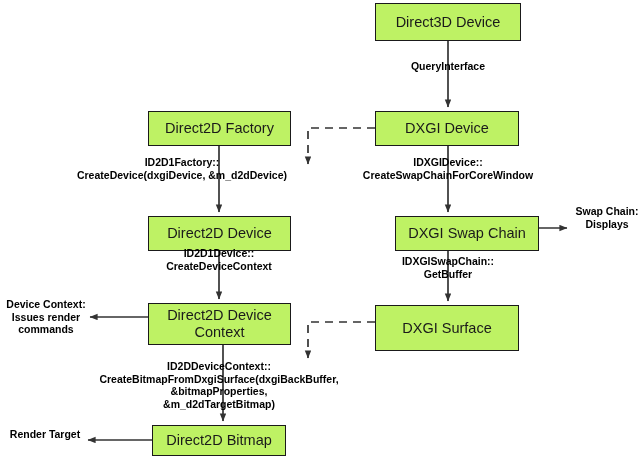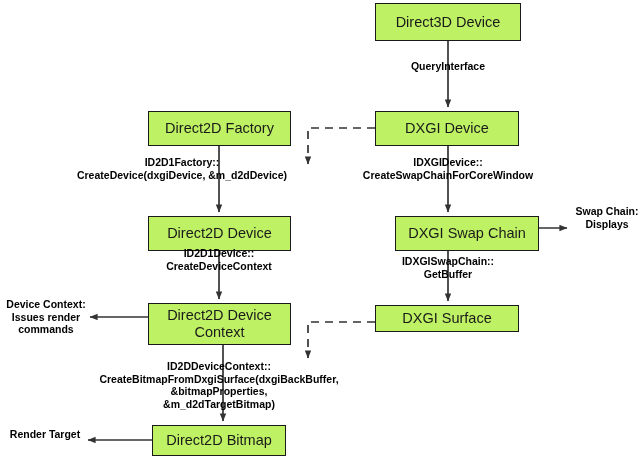--- a/index.html
+++ b/index.html
@@ -102,21 +102,21 @@
 
   <div class="node" style="left:375px; top:111px; width:144px; height:35px;">DXGI Device</div>
 
   <div class="node" style="left:148px; top:216px; width:143px; height:35px;">Direct2D Device</div>
 
   <div class="node" style="left:375px; top:216px; width:144px; height:35px;margin-left:20px;">DXGI Swap Chain</div>
 
   <div class="node" style="left:148px; top:303px; width:143px; height:42px; white-space:pre;">Direct2D Device
 Context</div>
 
-  <div class="node" style="left:375px; top:305px; width:144px; height:27px;">DXGI Surface</div>
+  <div class="node" style="left:375px; top:305px; width:144px; height:46px;">DXGI Surface</div>
 
   <div class="node" style="left:152px; top:425px; width:134px; height:31px;">Direct2D Bitmap</div>
 
   <div class="edge-label" style="left:448px; top:66px; transform:translate(-50%,-50%);">QueryInterface</div>
 
   <div class="edge-label" style="left:182px; top:168px; transform:translate(-50%,-50%);">ID2D1Factory::
 CreateDevice(dxgiDevice, &amp;m_d2dDevice)</div>
 
   <div class="edge-label" style="left:448px; top:168px; transform:translate(-50%,-50%);">IDXGIDevice::
 CreateSwapChainForCoreWindow</div>

